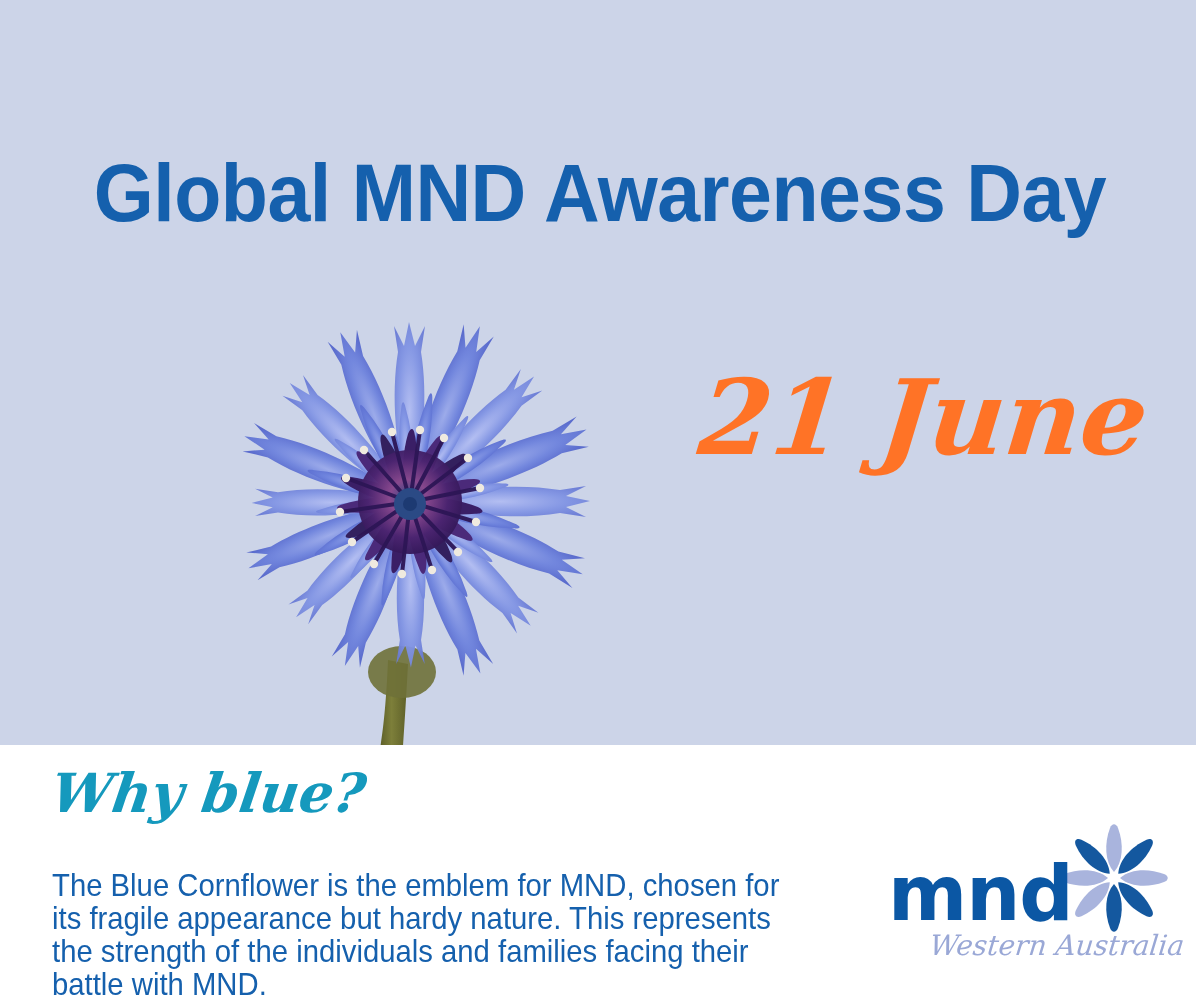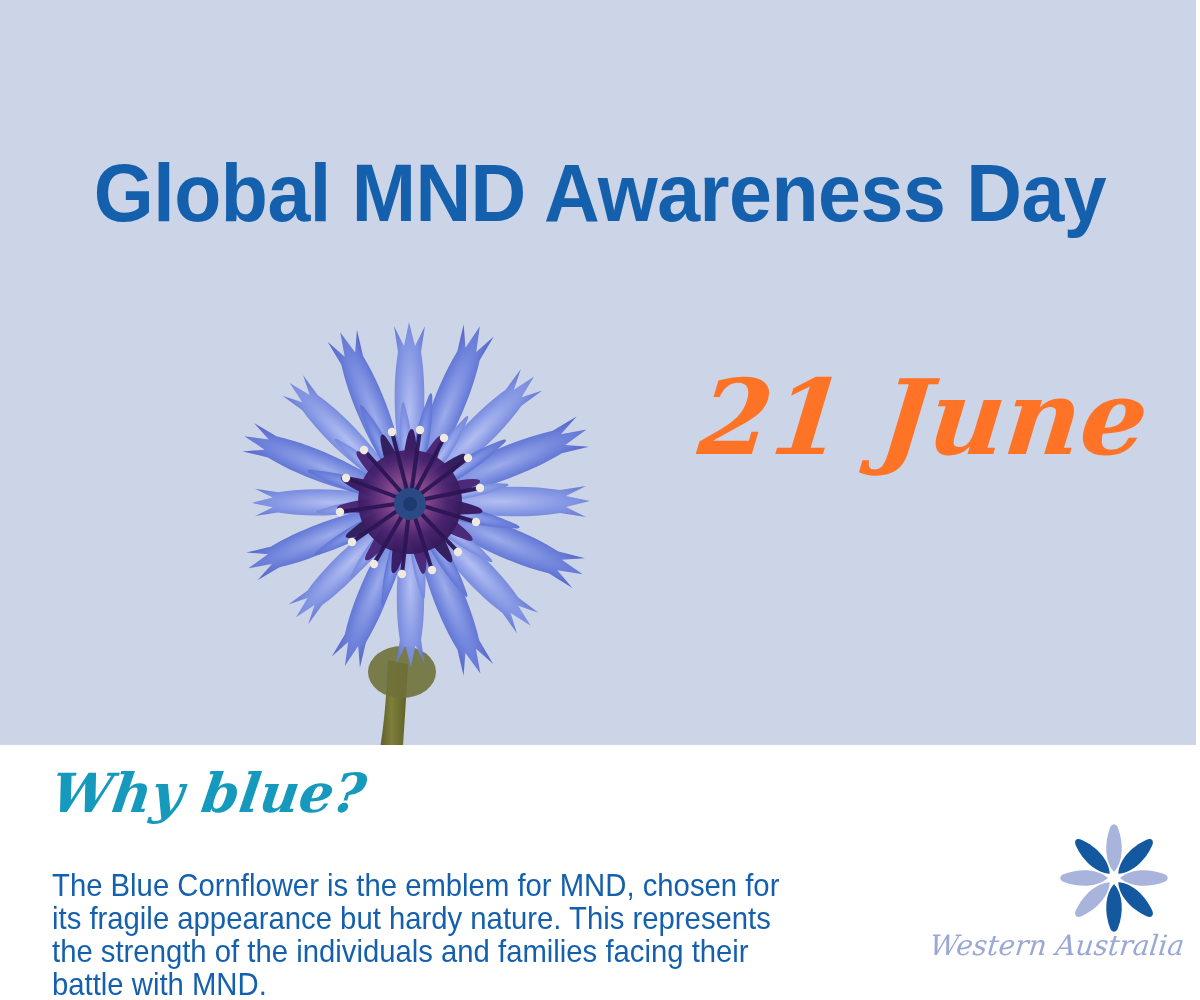--- a/index.html
+++ b/index.html
@@ -418,16 +418,17 @@
             <use href="#logoPetal" fill="#a9b4dd"></use>
           </g>
         <g transform="rotate(270)">
             <use href="#logoPetal" fill="#a9b4dd"></use>
           </g>
         <g transform="rotate(315)">
             <use href="#logoPetal" fill="#14589f"></use>
           </g>
       </g>
     </svg>
+    <div id="logo-word">mnd</div>
     <div id="logo-sub">Western Australia</div>
   </div>
 
 </div>
 
 </body></html>

